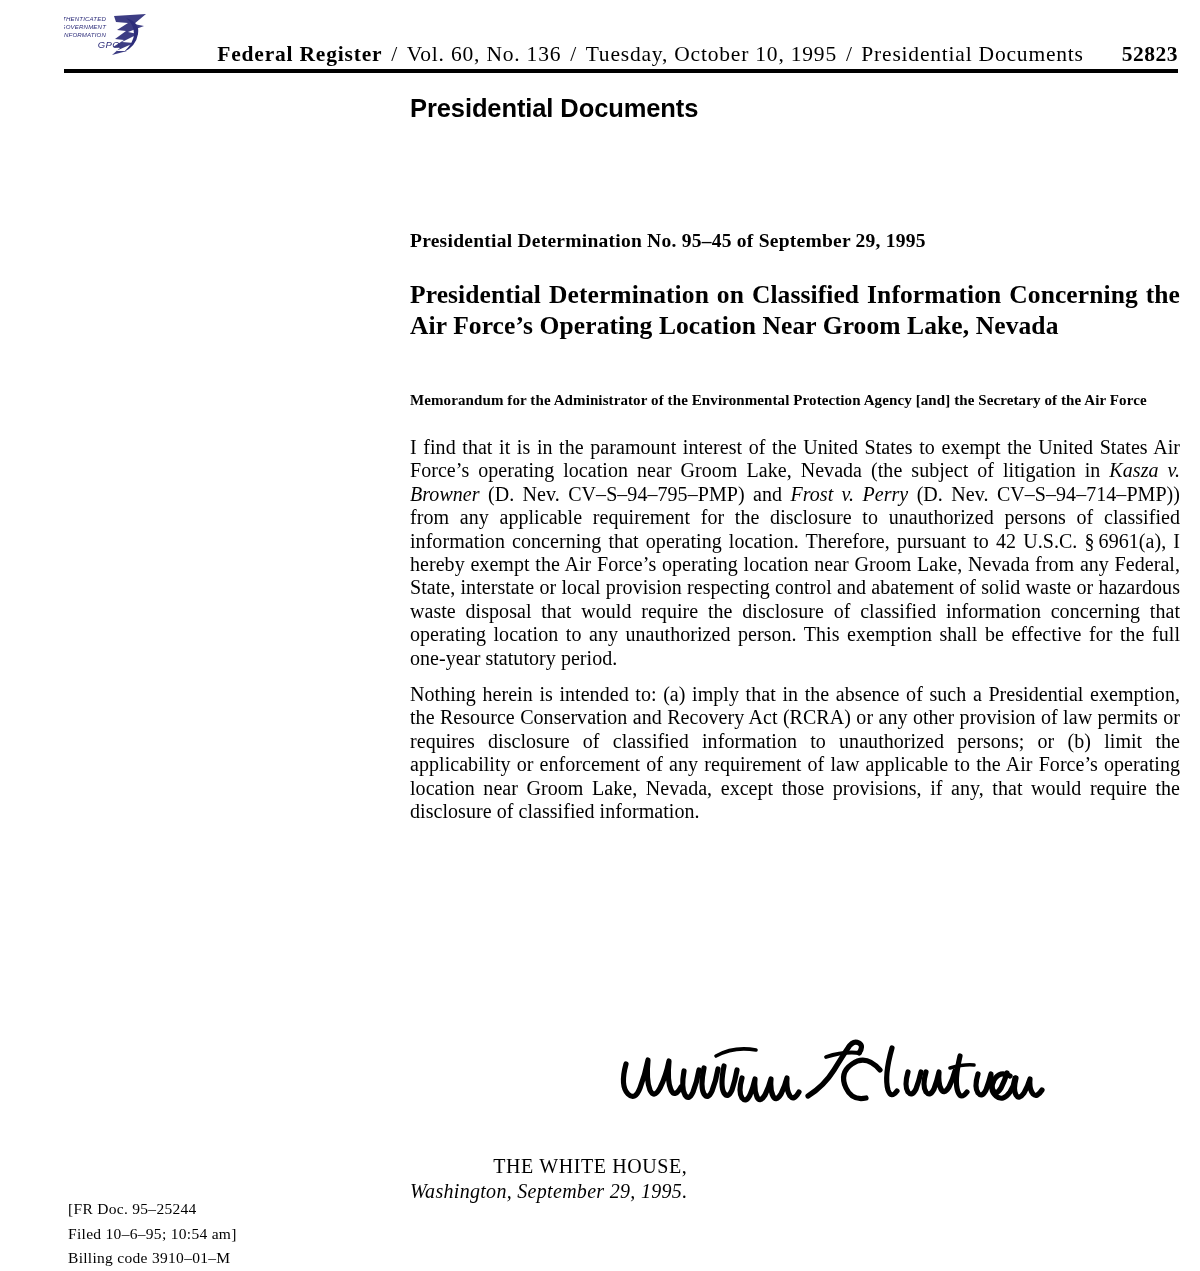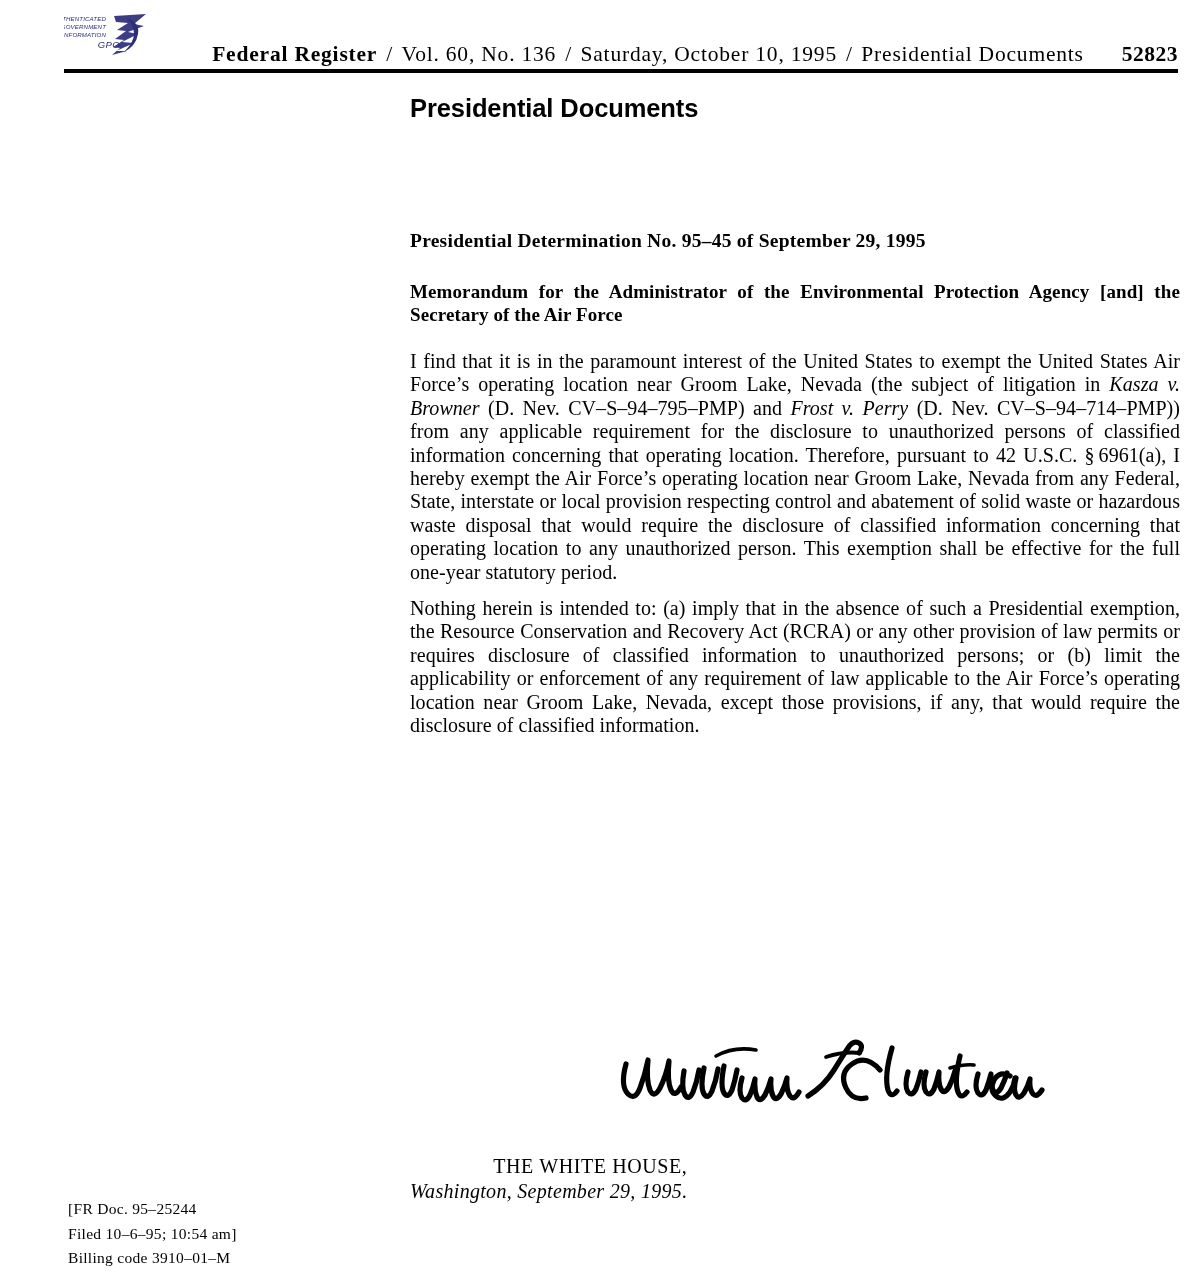--- a/index.html
+++ b/index.html
@@ -101,21 +101,21 @@
     font-size: 25.5px;
     line-height: 30.5px;
     text-align: justify;
     text-align-last: left;
     letter-spacing: 0.1px;
     margin-bottom: 48px;
   }
 
   .memo-line {
     font-weight: bold;
-    font-size: 19px;
+    font-size: 15px;
     line-height: 23px;
     text-align: justify;
     text-align-last: left;
     letter-spacing: 0.1px;
     margin-bottom: 24px;
   }
 
   .body-para {
     font-size: 20px;
     line-height: 23.4px;
@@ -176,34 +176,35 @@
     </g>
   </svg>
 </div>
 
 <div class="running-head">
   <div class="rh-inner">
     <span class="rh-masthead">Federal Register</span>
     <span class="rh-sep">/</span>
     <span class="rh-text">Vol. 60, No. 136</span>
     <span class="rh-sep">/</span>
-    <span class="rh-text">Saturday, October 10, 1995</span>
+    <span class="rh-text">Tuesday, October 10, 1995</span>
     <span class="rh-sep">/</span>
     <span class="rh-text">Presidential Documents</span>
     <span class="rh-page">52823</span>
   </div>
 </div>
 <div class="head-rule"></div>
 
 <div class="section-heading">Presidential Documents</div>
 
 <div class="doc-col">
 
   <div class="det-line">Presidential Determination No. 95–45 of September 29, 1995</div>
 
+  <div class="doc-title">Presidential Determination on Classified Information Concerning the Air Force’s Operating Location Near Groom Lake, Nevada</div>
 
   <div class="memo-line">Memorandum for the Administrator of the Environmental Protection Agency [and] the Secretary of the Air Force</div>
 
   <p class="body-para"><span>I find that it is in the paramount interest of the United States to exempt the United States Air Force’s operating location near Groom Lake, Nevada (the subject of litigation in </span><em>Kasza v. Browner</em><span> (D. Nev. CV–S–94–795–PMP) and </span><em>Frost v. Perry</em><span> (D. Nev. CV–S–94–714–PMP)) from any applicable requirement for the disclosure to unauthorized persons of classified information concerning that operating location. Therefore, pursuant to 42 U.S.C. § 6961(a), I hereby exempt the Air Force’s operating location near Groom Lake, Nevada from any Federal, State, interstate or local provision respecting control and abatement of solid waste or hazardous waste disposal that would require the disclosure of classified information concerning that operating location to any unauthorized person. This exemption shall be effective for the full one-year statutory period.</span></p>
 
   <p class="body-para">Nothing herein is intended to: (a) imply that in the absence of such a Presidential exemption, the Resource Conservation and Recovery Act (RCRA) or any other provision of law permits or requires disclosure of classified information to unauthorized persons; or (b) limit the applicability or enforcement of any requirement of law applicable to the Air Force’s operating location near Groom Lake, Nevada, except those provisions, if any, that would require the disclosure of classified information.</p>
 
 </div>
 
 <div class="signature">

